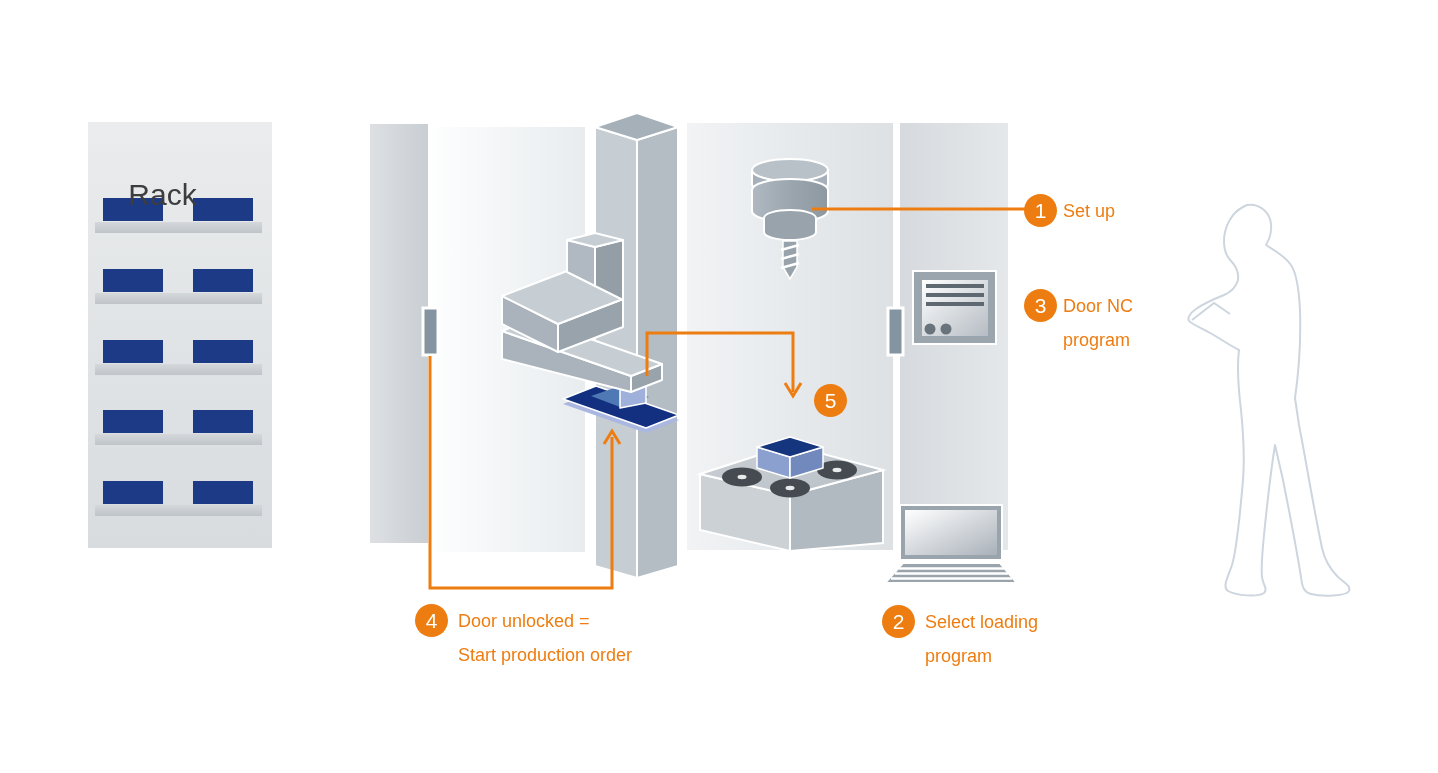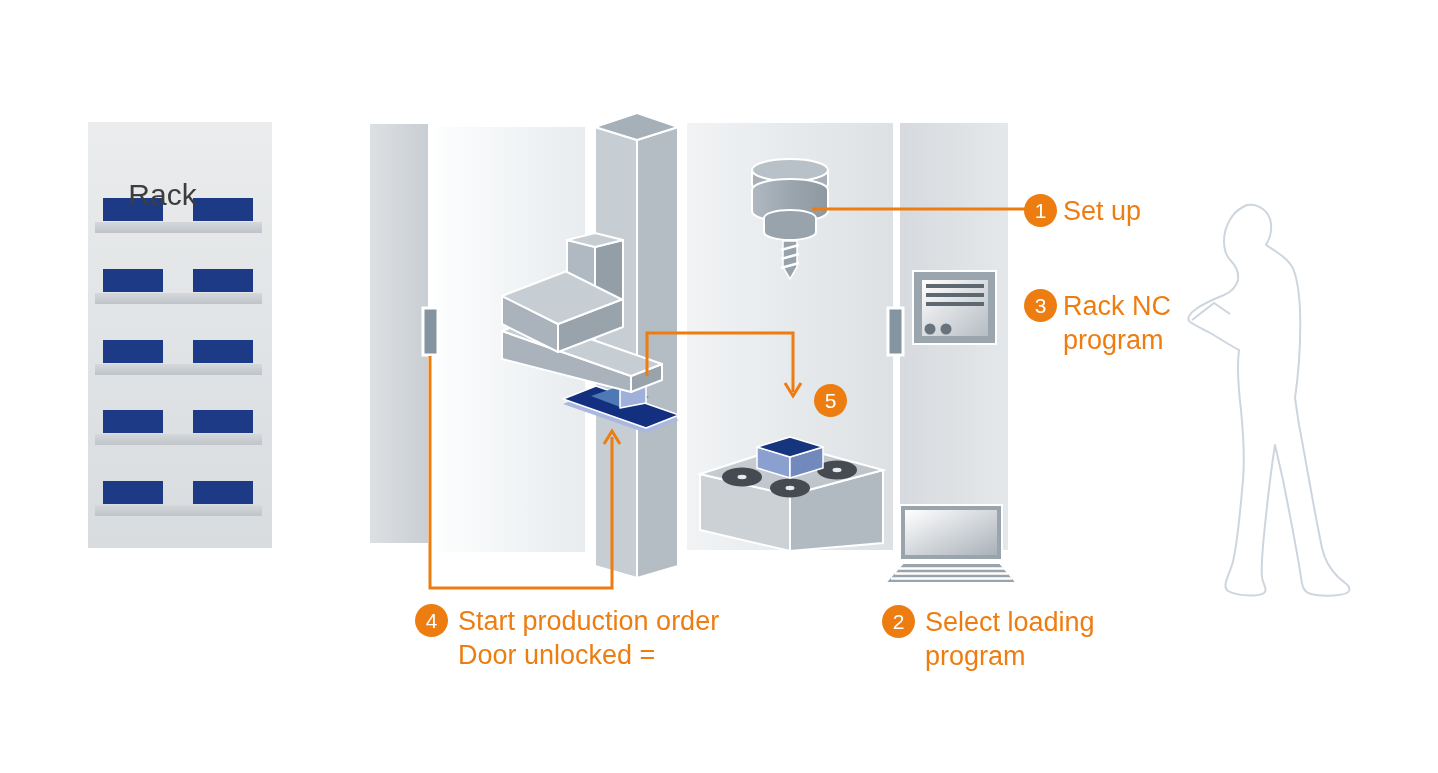--- a/index.html
+++ b/index.html
@@ -7,21 +7,21 @@
     position:relative;width:1438px;height:773px;background:#ffffff;
     font-family:"Liberation Sans",sans-serif;overflow:hidden;
   }
   .art{position:absolute;left:0;top:0;}
   .badge{
     position:absolute;width:33px;height:33px;border-radius:50%;
     background:#ee7d11;color:#ffffff;display:flex;align-items:center;justify-content:center;
     font-size:21px;font-weight:400;line-height:1;
   }
   .step-label{
-    position:absolute;color:#ee7d11;font-size:27px;line-height:34px;white-space:nowrap;
+    position:absolute;color:#ee7d11;font-size:18px;line-height:34px;white-space:nowrap;
   }
   .rack-title{
     position:absolute;left:88px;top:142px;width:149px;text-align:center;
     color:#3d3d3d;font-size:30px;line-height:34px;margin-top:36px;
   }
 </style>
 </head>
 <body>
 
 <div class="stage">
@@ -248,25 +248,25 @@
   </div>
 
   <div class="badge" style="left:882px;top:605px">2</div>
   <div class="step-label" style="left:925px;top:605px">
     <div>Select loading</div>
     <div>program</div>
   </div>
 
   <div class="badge" style="left:1024px;top:289px">3</div>
   <div class="step-label" style="left:1063px;top:289px">
-    <div>Rack NC</div>
+    <div>Door NC</div>
     <div>program</div>
   </div>
 
   <div class="badge" style="left:415px;top:604px">4</div>
   <div class="step-label" style="left:458px;top:604px">
+    <div>Door unlocked =</div>
     <div>Start production order</div>
-    <div>Door unlocked =</div>
   </div>
 
   <div class="badge" style="left:814px;top:384px">5</div>
 
 </div>
 
 </body></html>

